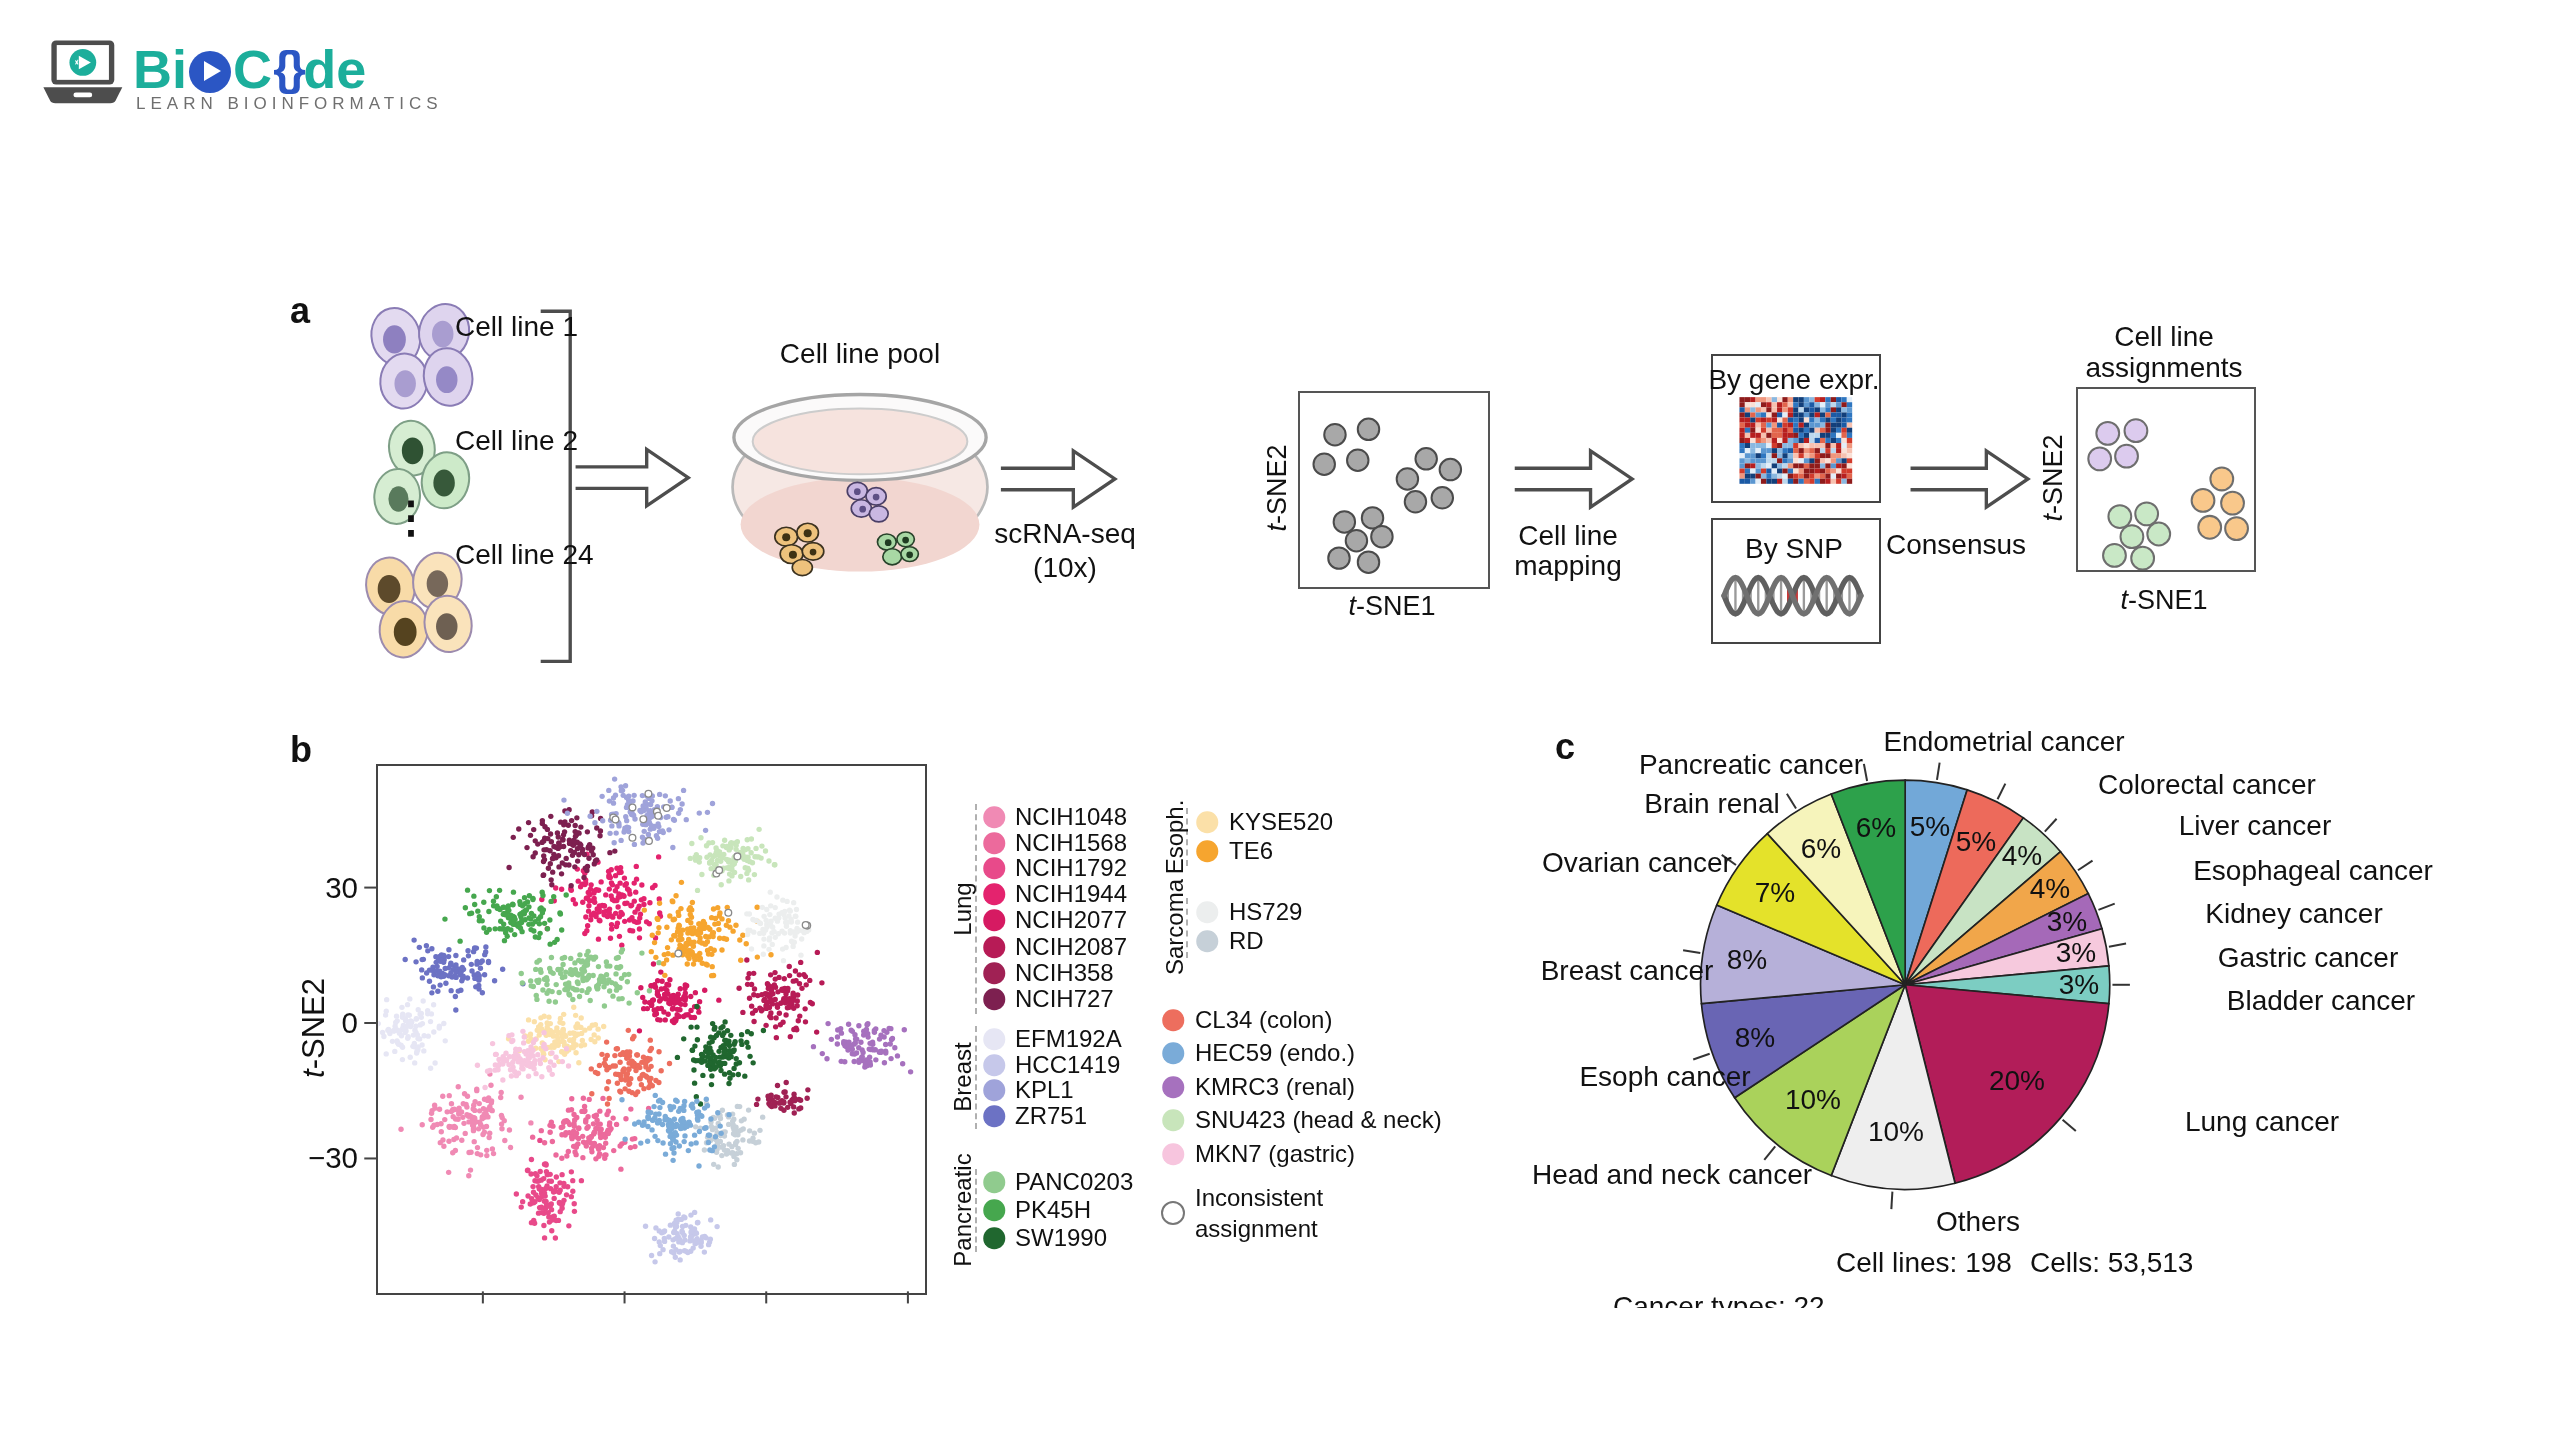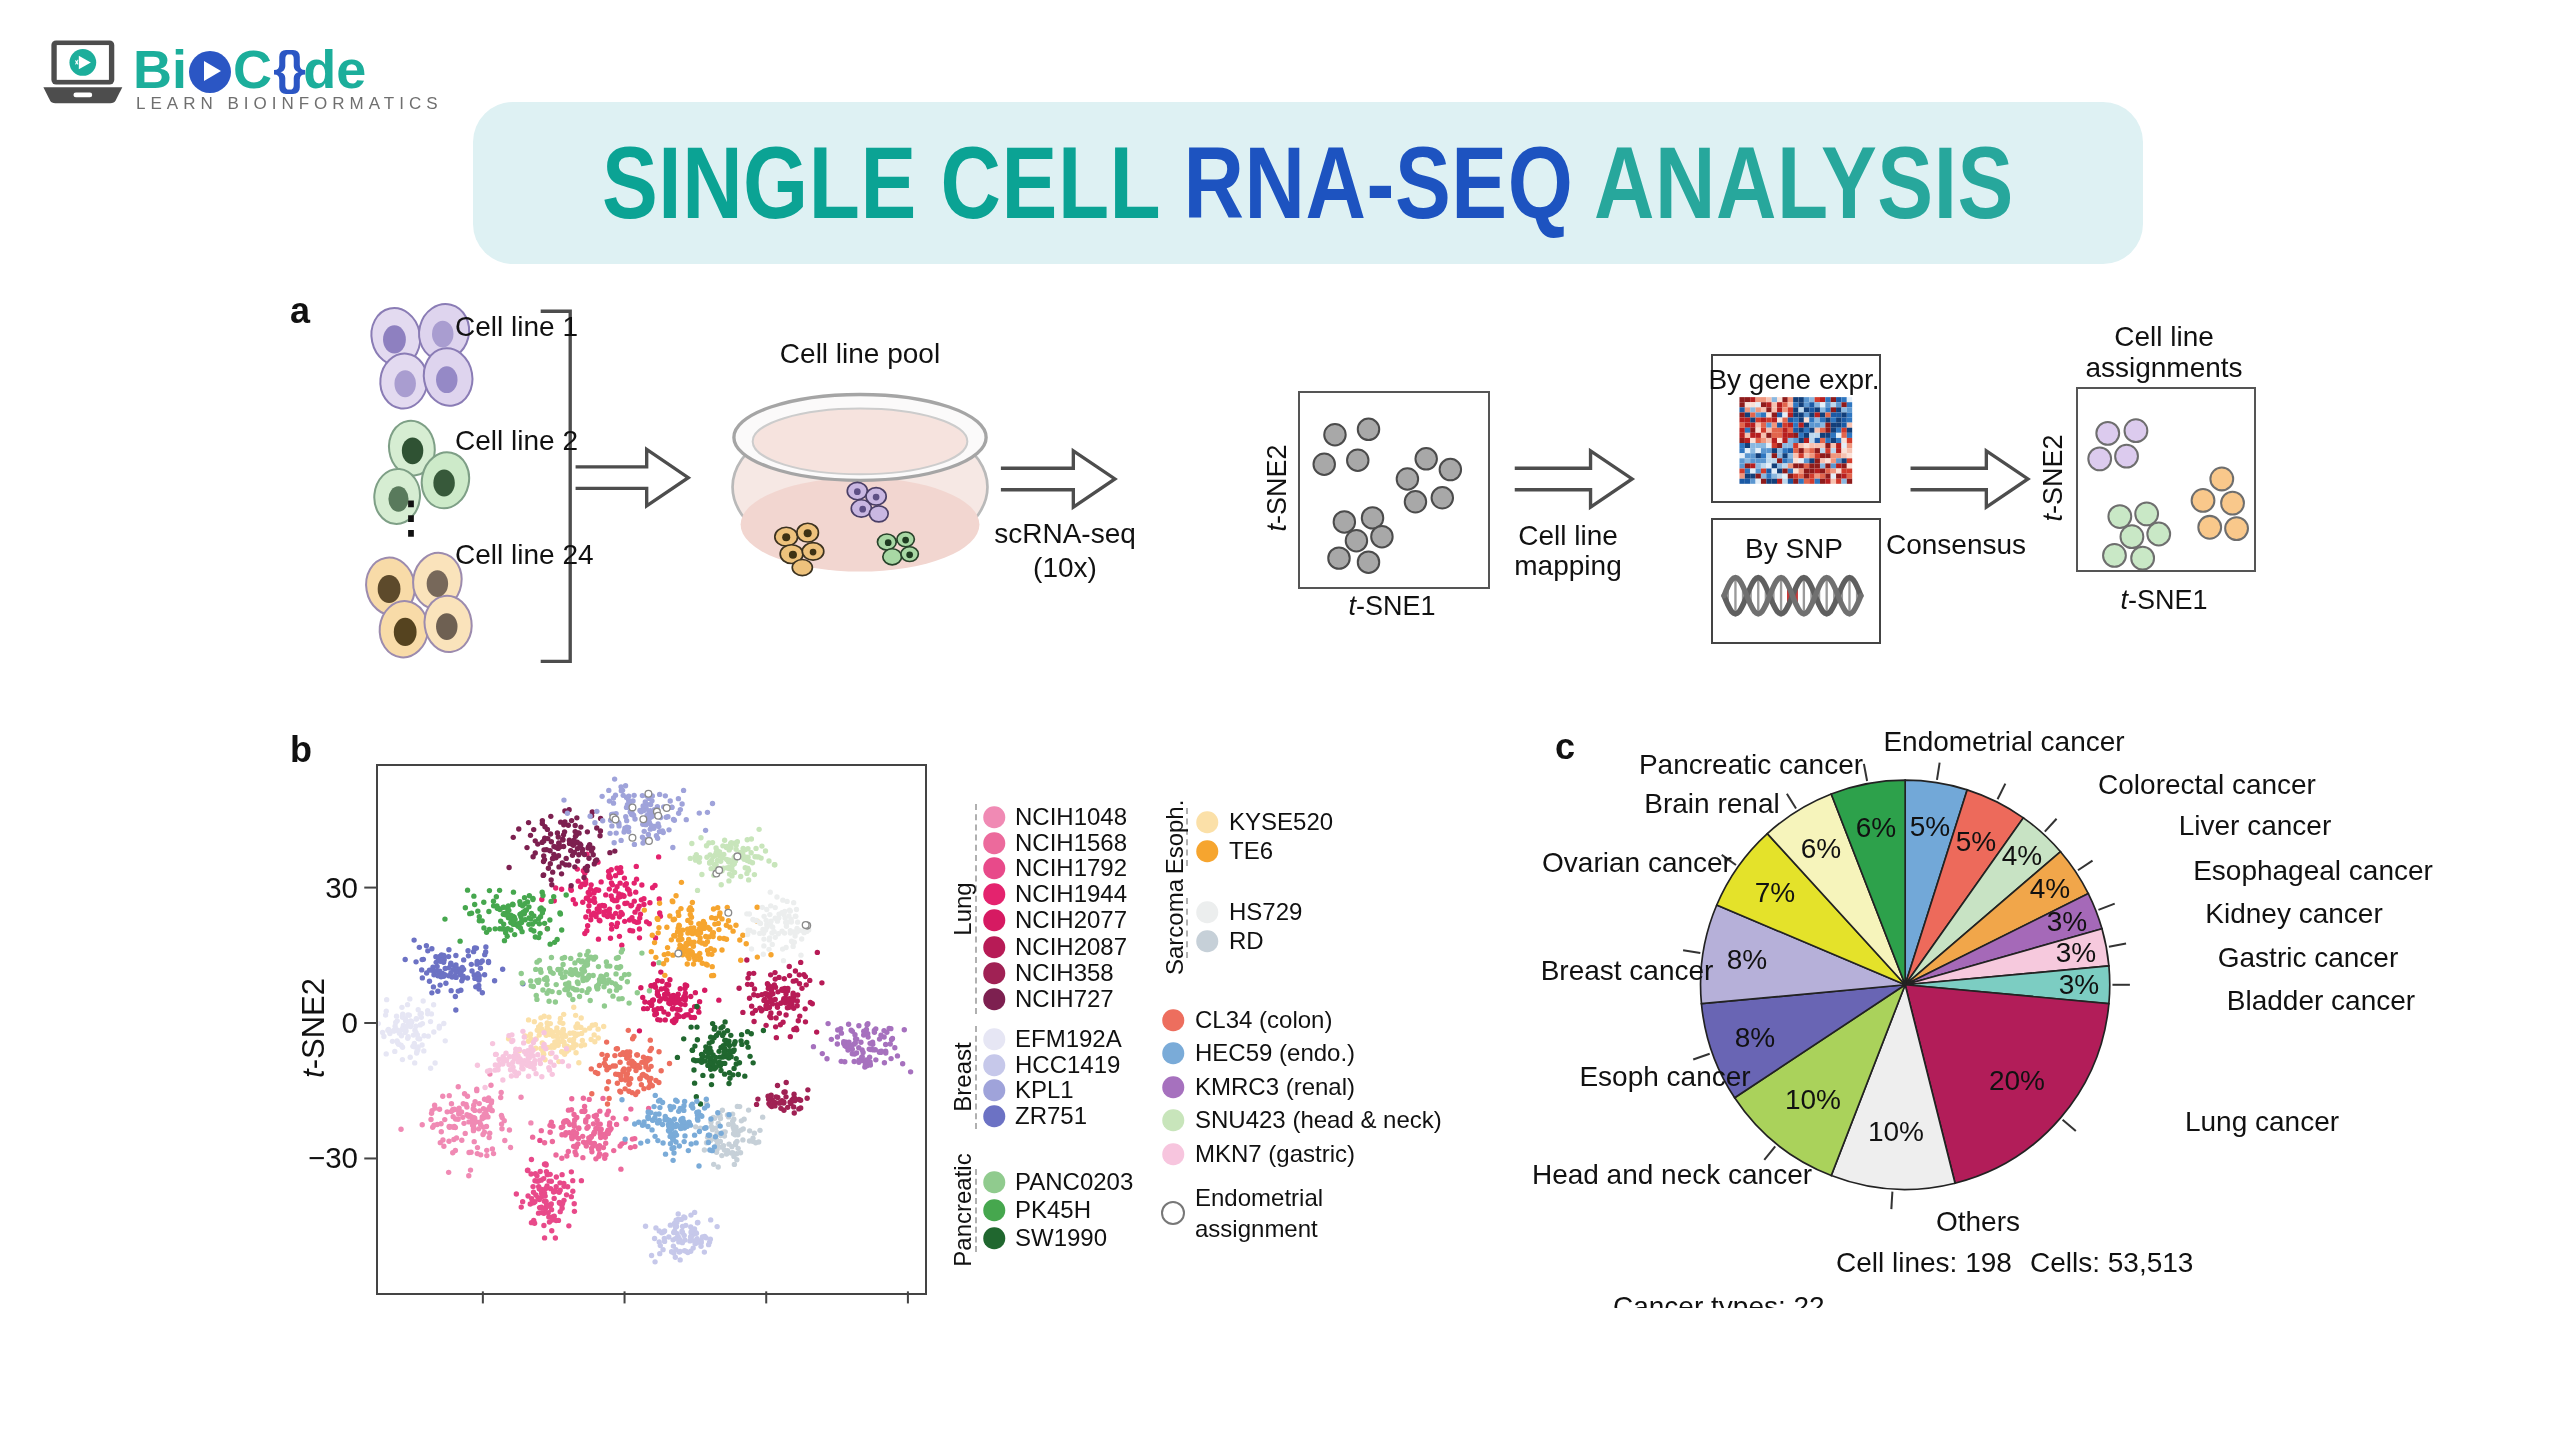--- a/index.html
+++ b/index.html
@@ -46,27 +46,20 @@
     <span class="tl" style="color:#1cae9b">Bi</span>
       <span class="playc" style="background:#2b56c4">
         <span></span>
       </span>
       <span class="tl" style="color:#1cae9b">C</span>
       <span class="braces" style="color:#2b56c4">{}</span>
       <span class="tl" style="color:#1cae9b">de</span>
   </div>
   <div id="logo-tag">LEARN BIOINFORMATICS</div>
 
-  <div id="title-pill" style="background:#def1f3">
-    <div id="title-text">
-      <span style="color:#0ba394">SINGLE CELL</span>
-      <span style="color:#1d53c0">RNA-SEQ</span>
-      <span style="color:#27a79c">ANALYSIS</span>
-    </div>
-  </div>
 
   <svg id="gfx" class="abs" style="left:0;top:0" width="2576" height="1449" viewBox="0 0 3840 2160">
     <defs>
       <clipPath id="bclip">
           <rect x="564" y="1142" width="810" height="780"></rect>
         </clipPath>
     </defs>
 
     <g stroke="#8a7cb5" stroke-width="3">
       <ellipse cx="590" cy="502" rx="36" ry="43" fill="#e3daf0" transform="rotate(-12 590 502)"></ellipse>
@@ -3484,21 +3477,21 @@
     <div class="abs l f36" style="left: 1195px; top: 1020px;">CL34 (colon)</div>
     <div class="dot" style="left: 1173px; top: 1053px; background: rgb(122, 171, 216);"></div>
     <div class="abs l f36" style="left: 1195px; top: 1053px;">HEC59 (endo.)</div>
     <div class="dot" style="left: 1173px; top: 1087px; background: rgb(166, 113, 190);"></div>
     <div class="abs l f36" style="left: 1195px; top: 1087px;">KMRC3 (renal)</div>
     <div class="dot" style="left: 1173px; top: 1120px; background: rgb(200, 229, 187);"></div>
     <div class="abs l f36" style="left: 1195px; top: 1120px;">SNU423 (head &amp; neck)</div>
     <div class="dot" style="left: 1173px; top: 1154px; background: rgb(247, 197, 222);"></div>
     <div class="abs l f36" style="left: 1195px; top: 1154px;">MKN7 (gastric)</div>
     <div class="opendot" style="left: 1173px; top: 1213px;"></div>
-    <div class="abs l f36" style="left: 1195px; top: 1198px;">Endometrial</div>
+    <div class="abs l f36" style="left: 1195px; top: 1198px;">Inconsistent</div>
     <div class="abs l f36" style="left: 1195px; top: 1229px;">assignment</div>
     <div class="abs c f42" style="left: 1930px; top: 827px;">5%</div>
     <div class="abs c f42" style="left: 2004px; top: 742px;">Endometrial cancer</div>
     <div class="abs c f42" style="left: 1976px; top: 842px;">5%</div>
     <div class="abs c f42" style="left: 2207px; top: 785px;">Colorectal cancer</div>
     <div class="abs c f42" style="left: 2022px; top: 856px;">4%</div>
     <div class="abs c f42" style="left: 2255px; top: 826px;">Liver cancer</div>
     <div class="abs c f42" style="left: 2050px; top: 889px;">4%</div>
     <div class="abs c f42" style="left: 2313px; top: 871px;">Esophageal cancer</div>
     <div class="abs c f42" style="left: 2067px; top: 922px;">3%</div>

